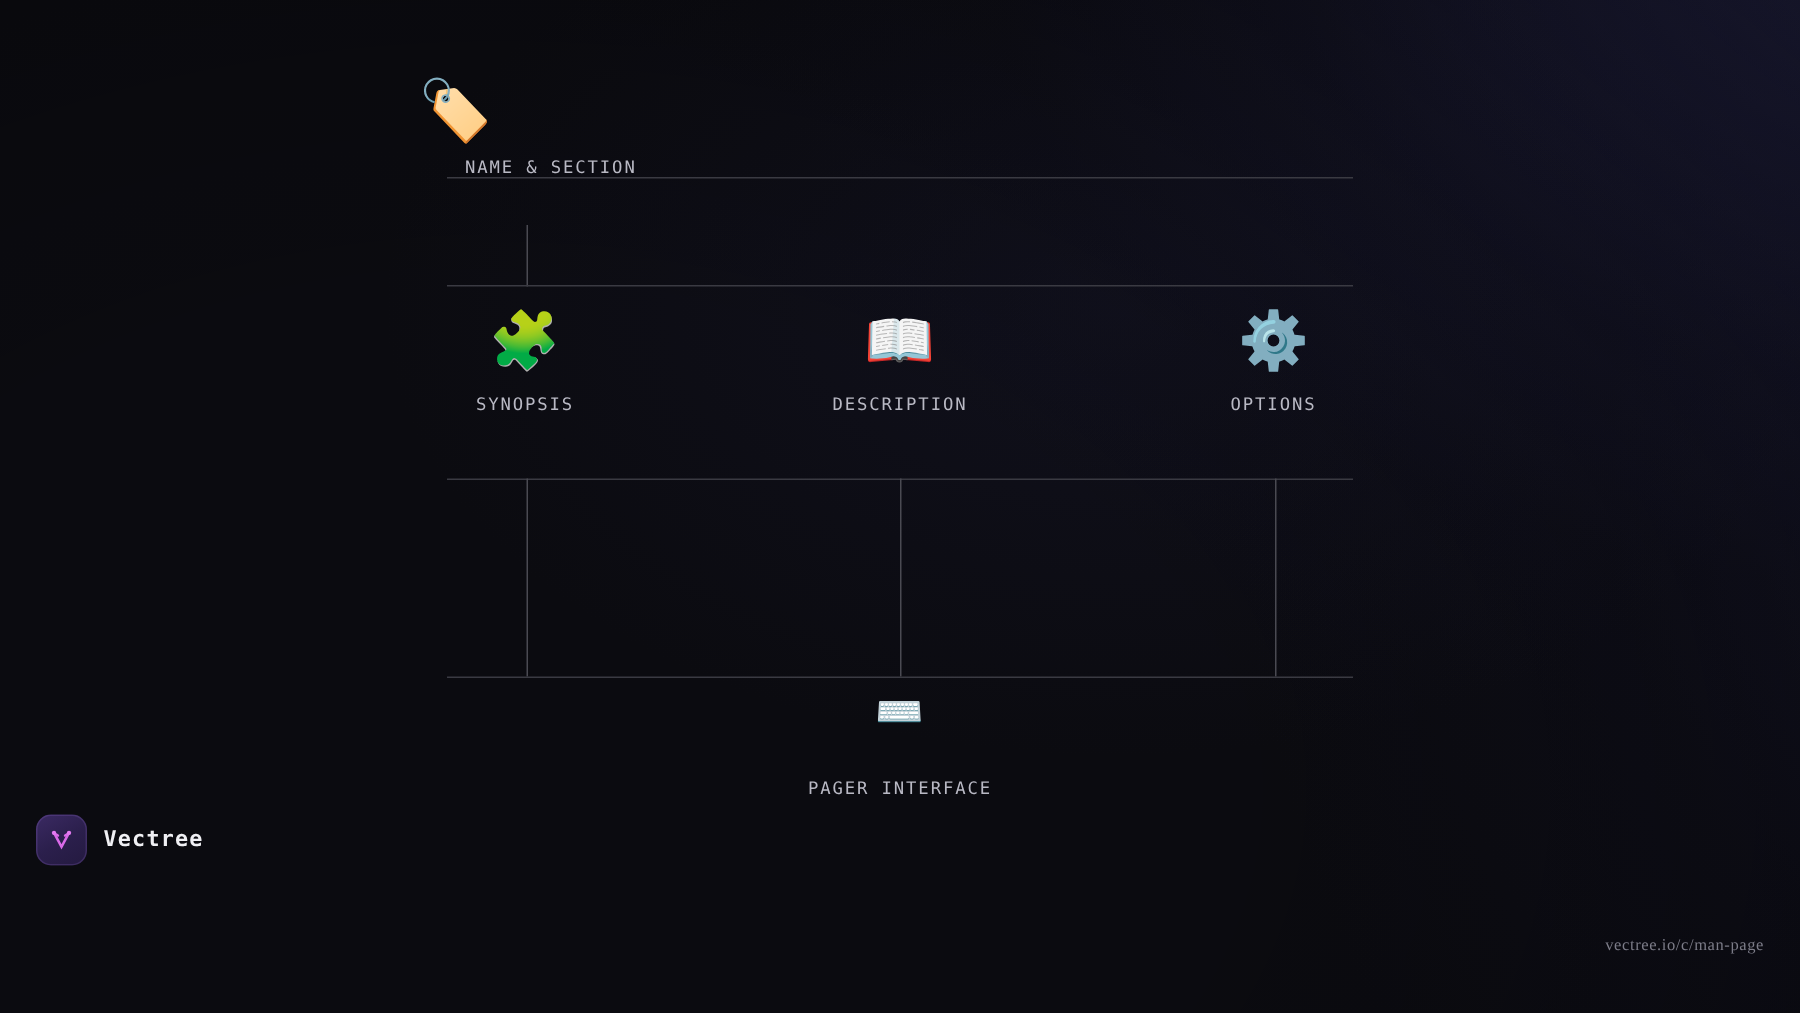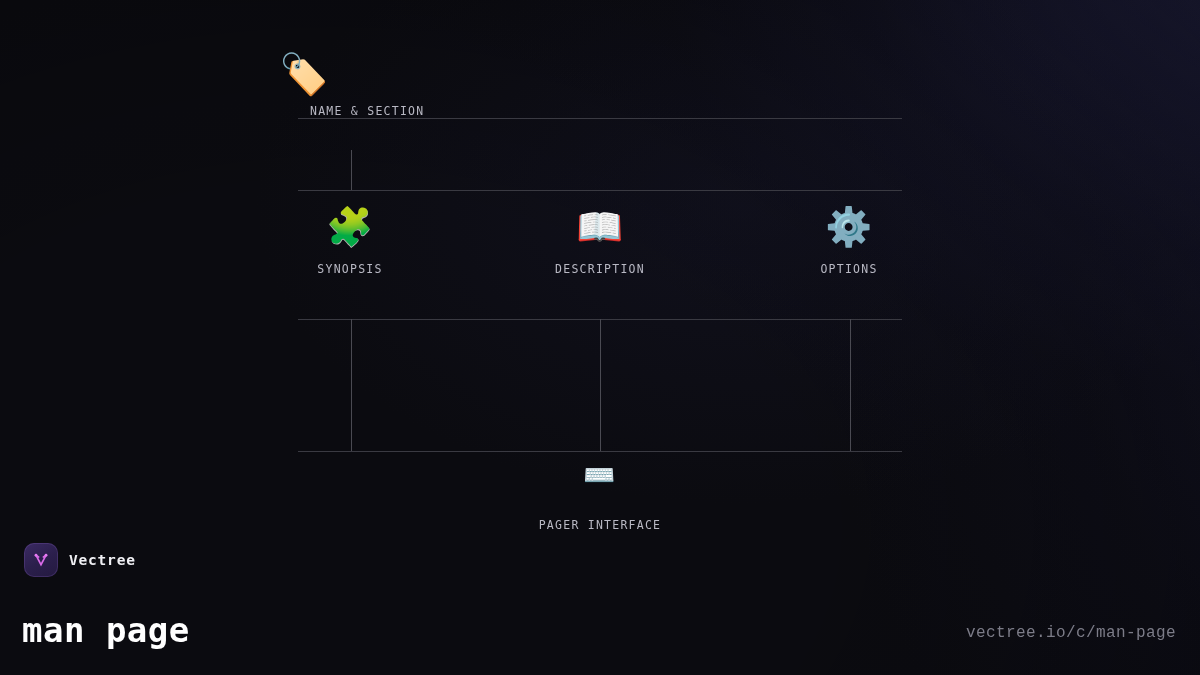--- a/index.html
+++ b/index.html
@@ -145,23 +145,23 @@
   #page-title {
     position:absolute; left:22px; top:610px;
     font-size:34px; font-weight:700;
     color:#ffffff; letter-spacing:0.5px;
     font-family:"DejaVu Sans Mono","Liberation Mono",monospace;
     pointer-events:auto;
   }
 
   #page-url {
     position:absolute; right:24px; top:624px;
-    font-size:16px; color:#7c7c88;
+    font-size:11px; color:#7c7c88;
     letter-spacing:0.4px;
-    font-family:Liberation Mono, monospace;
+    font-family:Liberation Serif, serif;
     pointer-events:auto;
   }
 </style>
 </head>
 <body>
 
 <div id="bg-base"></div>
 <div id="bg-glow-tr"></div>
 <div id="bg-glow-r"></div>
 <div id="bg-glow-c"></div>
@@ -220,17 +220,16 @@
           <path d="M5.2 5.6 L7.6 7.0"></path>
           <path d="M14.8 5.6 L12.4 7.0"></path>
         </g>
         <circle cx="5.0" cy="5.2" r="1.45" fill="#e47bf2"></circle>
         <circle cx="15.0" cy="5.2" r="1.45" fill="#e47bf2"></circle>
       </svg>
     </div>
     <div id="brand-name">Vectree</div>
   </div>
 
-  <div id="page-title">man page</div>
 
   <div id="page-url">vectree.io/c/man-page</div>
 
 </div>
 
 </body></html>

